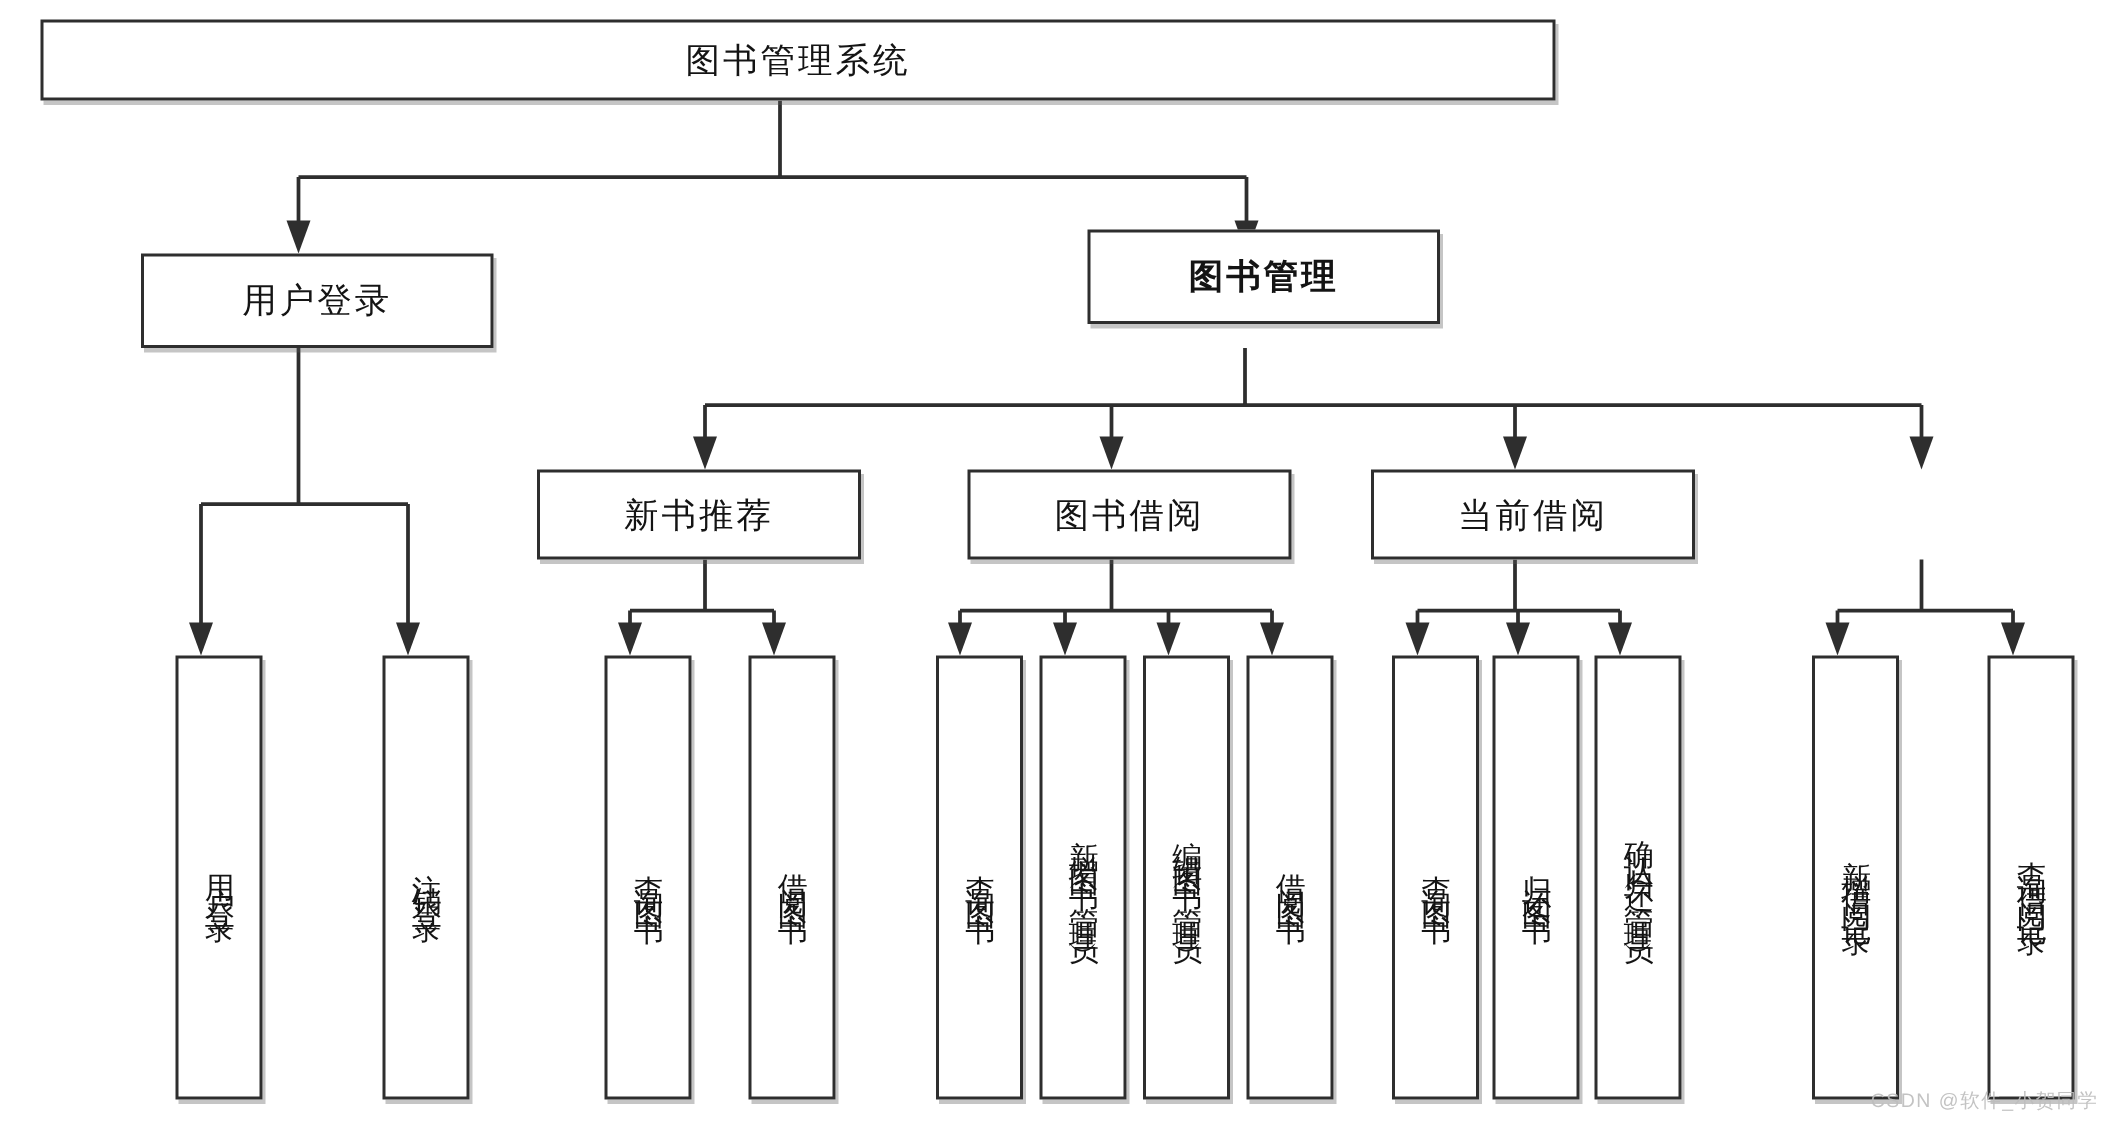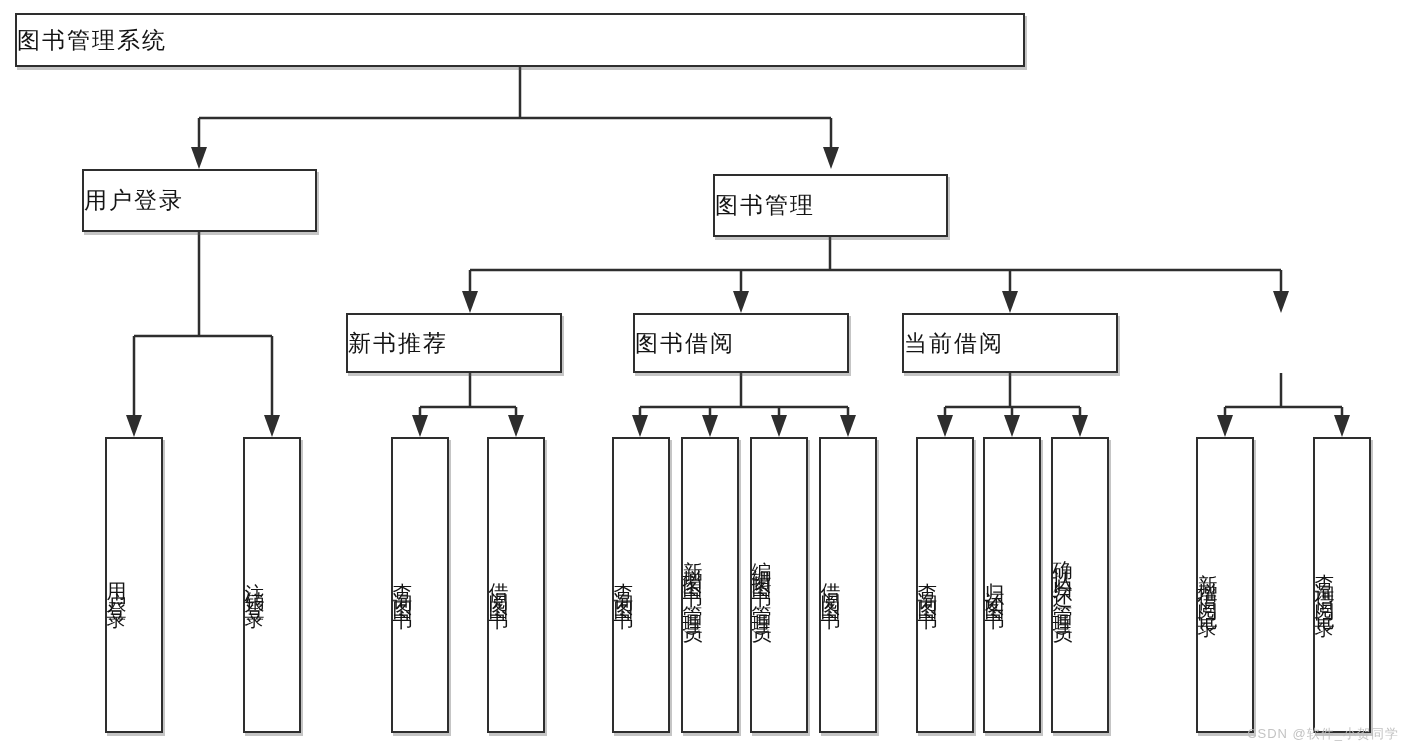--- a/index.html
+++ b/index.html
@@ -24,39 +24,40 @@
     z-index: 0;
   }
   .node {
     position: absolute;
     box-sizing: border-box;
     background: #ffffff;
     border: 2.5px solid #2e2e2e;
     box-shadow: 2px 3px 0 rgba(90, 90, 90, 0.35);
     display: flex;
     align-items: center;
-    justify-content: flex-start;
+    justify-content: center;
     color: #141414;
     z-index: 1;
+    margin-left: 12px;
   }
   .hnode {
     font-size: 23px;
     letter-spacing: 2px;
     white-space: nowrap;
   }
   .leaf .vtext {
     writing-mode: vertical-rl;
     text-orientation: mixed;
     font-size: 20px;
     letter-spacing: 9px;
     line-height: 1;
   }
   .root-node   { left: 15px;   top: 13px;  width: 1010px; height: 54px; }
   .n-userlogin { left: 82px;   top: 169px; width: 235px;  height: 63px; }
-  .n-bookmgmt  { left: 713px;  top: 174px; width: 235px;  height: 63px; }
+  .n-bookmgmt  { left: 713px;  top: 153px; width: 235px;  height: 63px; font-weight: bold; }
   .n-newbook   { left: 346px;  top: 313px; width: 216px;  height: 60px; }
   .n-borrow    { left: 633px;  top: 313px; width: 216px;  height: 60px; }
   .n-current   { left: 902px;  top: 313px; width: 216px;  height: 60px; }
   .n-records   { left: 1173px; top: 313px; width: 216px;  height: 60px; }
   .leaf { top: 437px; width: 58px; height: 296px; }
   .lf1  { left: 105px; }
   .lf2  { left: 243px; }
   .lf3  { left: 391px; }
   .lf4  { left: 487px; }
   .lf5  { left: 612px; }

